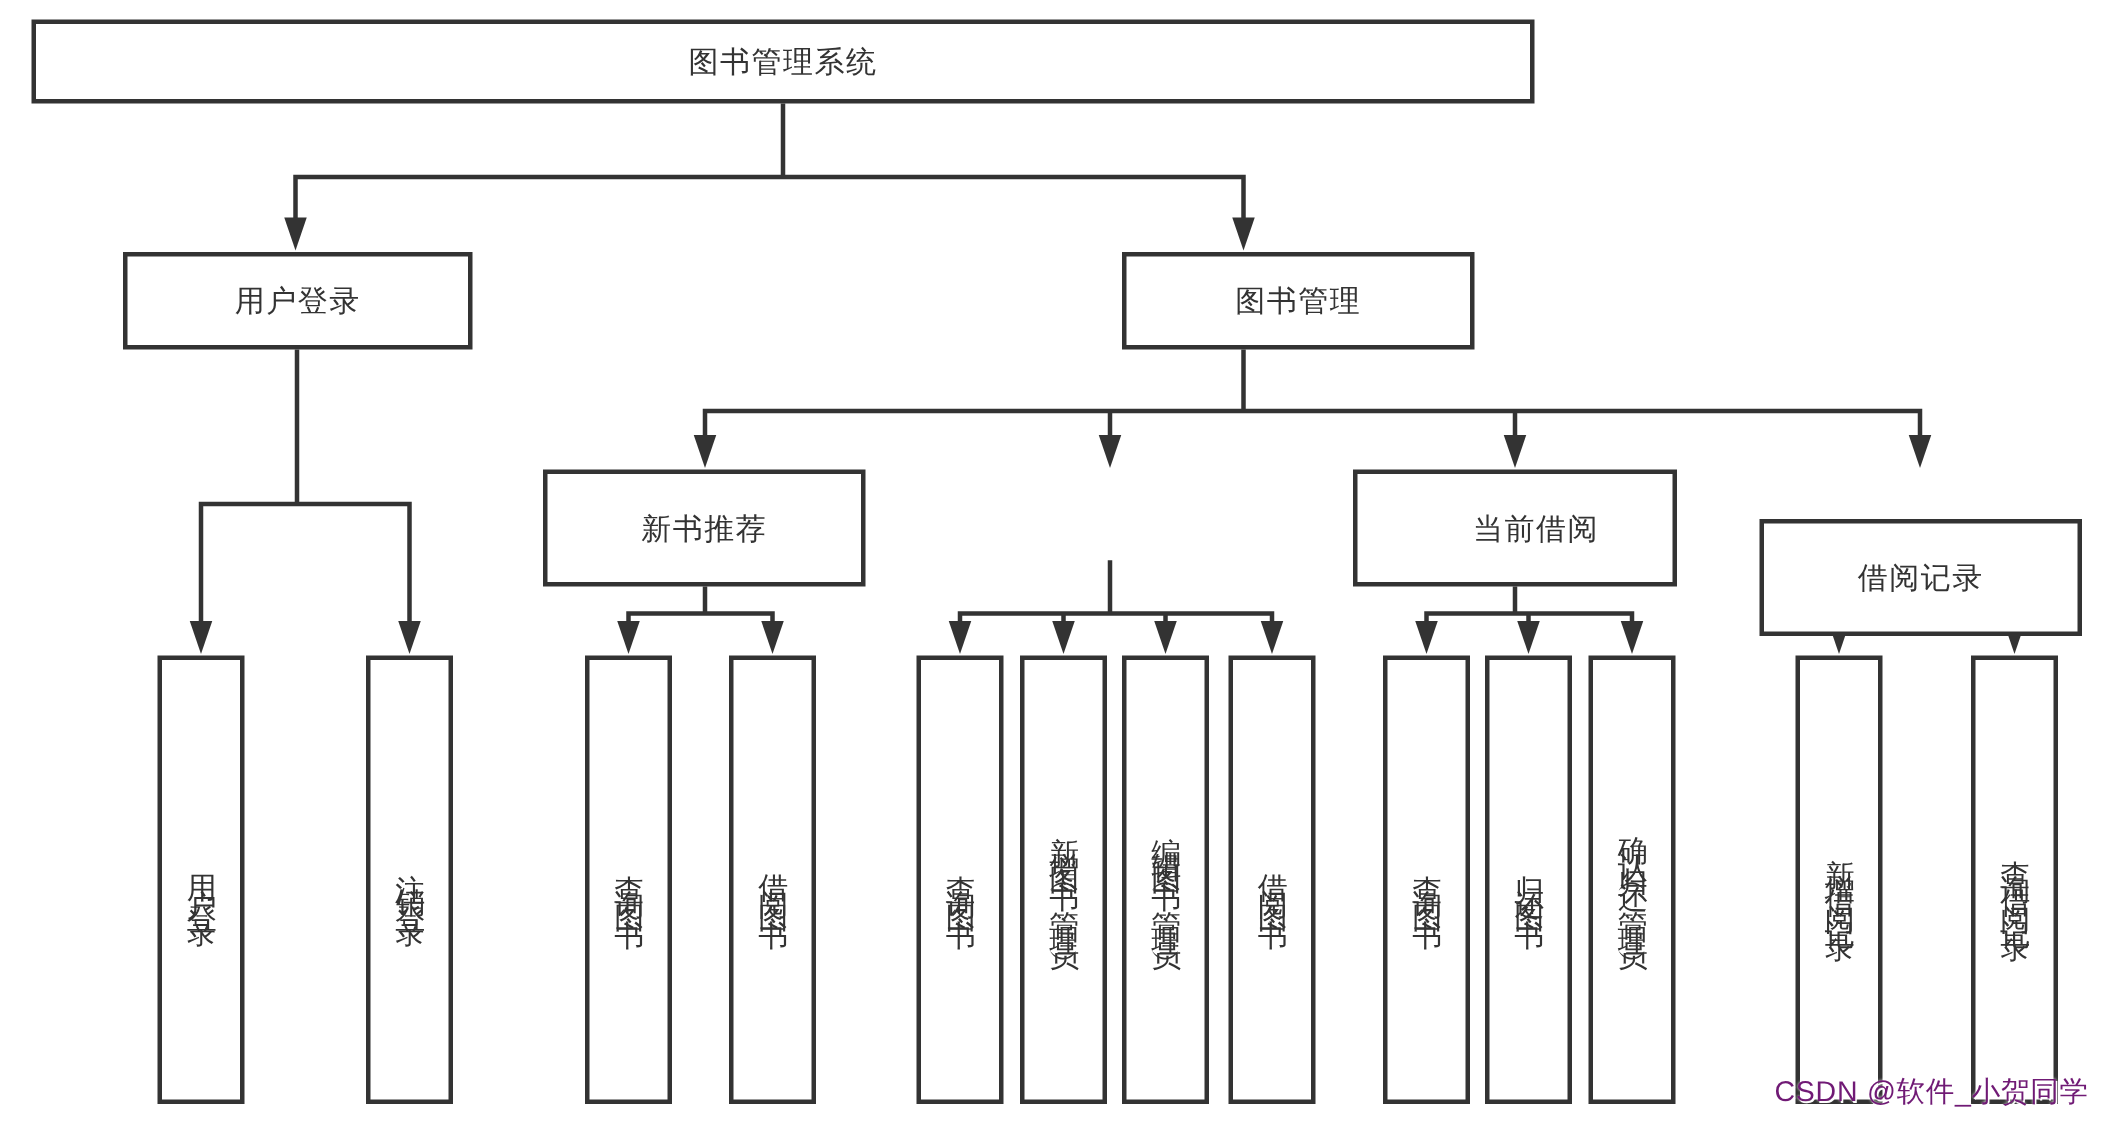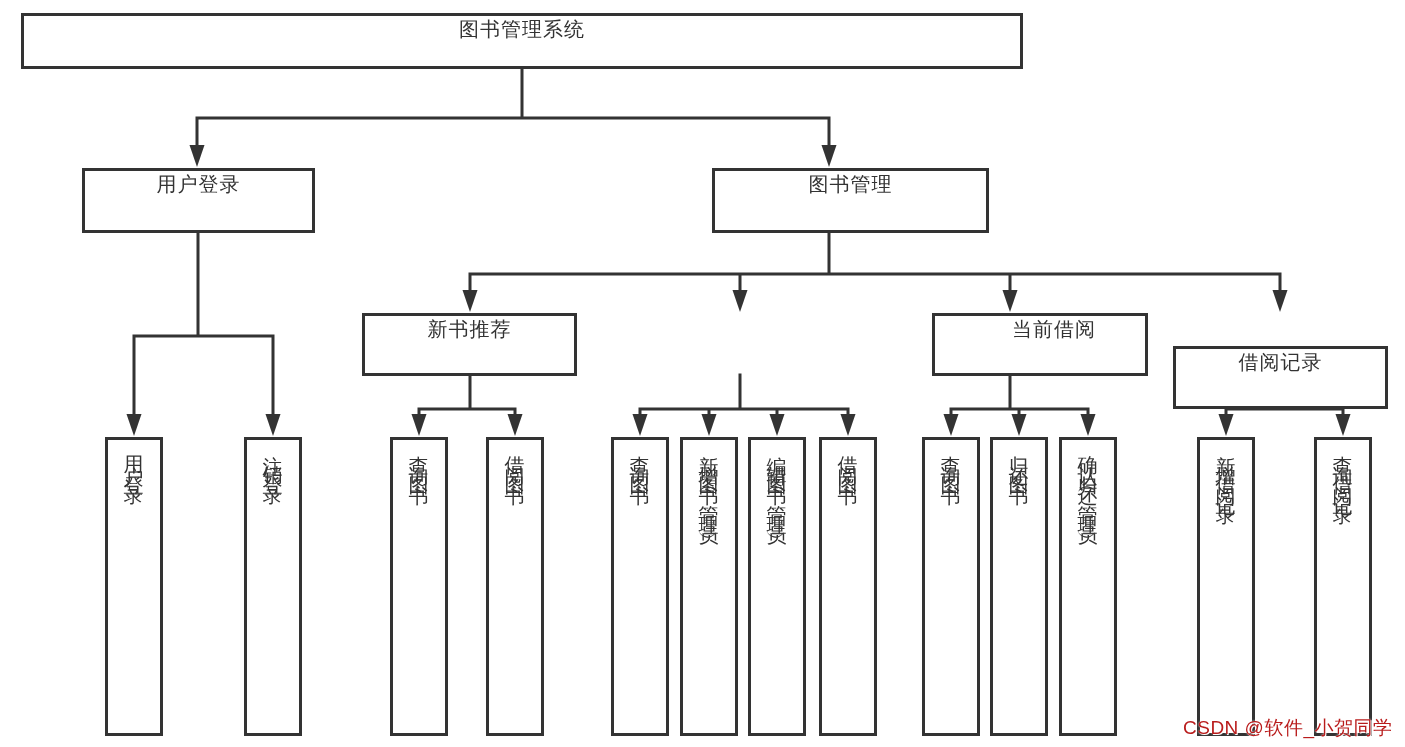--- a/index.html
+++ b/index.html
@@ -16,47 +16,47 @@
     left: 0; top: 0;
     width: 1405px; height: 747px;
     pointer-events: none;
   }
   .box {
     position: absolute;
     box-sizing: border-box;
     background: #ffffff;
     border: 3px solid #333333;
     display: flex;
-    align-items: flex-start;
+    align-items: center;
     justify-content: center;
     color: #333333;
     font-size: 20px;
     letter-spacing: 1px;
     z-index: 2;
   }
   .root  { left: 21px;  top: 13px;  width: 1002px; height: 56px; }
   .l2    { top: 168px; height: 65px; }
   .l2.user { left: 82px;  width: 233px; }
-  .l2.mgmt { left: 712px; width: 277px; }
-  .l3    { top: 313px; height: 63px; }
+  .l2.mgmt { left: 748px; width: 235px; }
+  .l3    { top: 313px; height: 78px; }
   .leaf  { top: 437px; height: 299px; width: 58px; }
   .vtext {
     writing-mode: vertical-rl;
     text-orientation: upright;
     letter-spacing: 10px;
     font-size: 20px;
     line-height: 1;
     white-space: nowrap;
   }
   .watermark {
     position: absolute;
     left: 1183px;
     top: 715px;
     font-size: 19px;
-    color: #b91c1c;
+    color: #701a75;
     letter-spacing: 0.5px;
     z-index: 5;
     text-shadow: 0 0 2px #ffffff, 1px 1px 0 #ffffff;
     white-space: nowrap;
   }
 </style>
 </head>
 <body>
 
 <div id="canvas">
@@ -101,21 +101,21 @@
   <div class="box l2 user">
     <span>用户登录</span>
   </div>
   <div class="box l2 mgmt">
     <span>图书管理</span>
   </div>
 
   <div class="box l3" style="left:362px;width:215px;">
     <span>新书推荐</span>
   </div>
-  <div class="box l3" style="left:932px;width:216px;padding-left:28px;">
+  <div class="box l3" style="left:902px;width:216px;padding-left:28px;">
     <span>当前借阅</span>
   </div>
   <div class="box l3" style="left:1173px;width:215px;margin-top:33px;">
     <span>借阅记录</span>
   </div>
 
   <div class="box leaf" style="left:105px;">
     <span class="vtext">用户登录</span>
   </div>
   <div class="box leaf" style="left:244px;">

